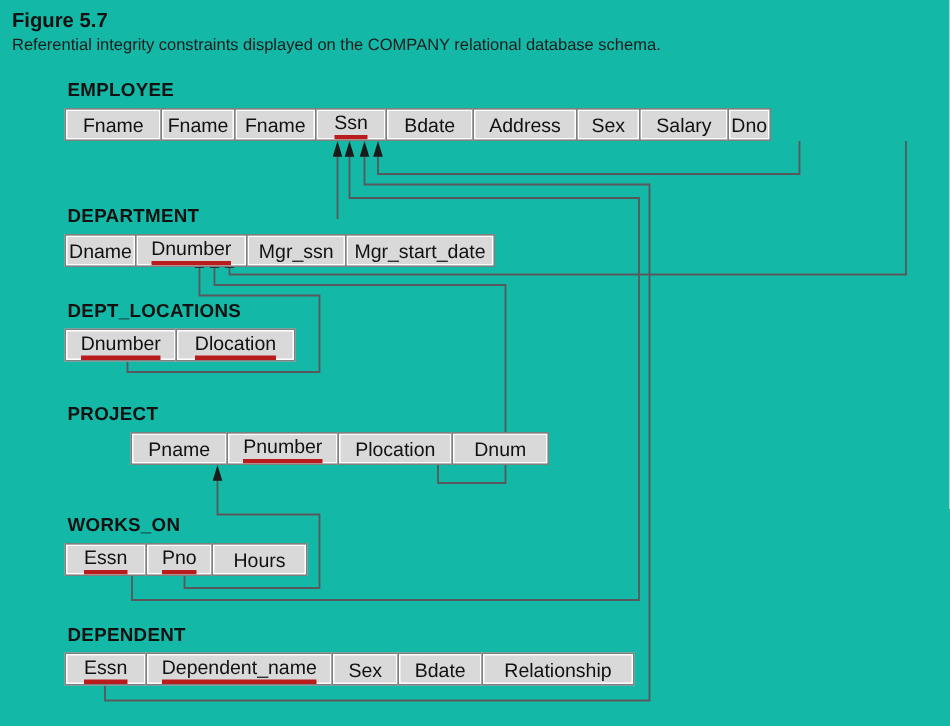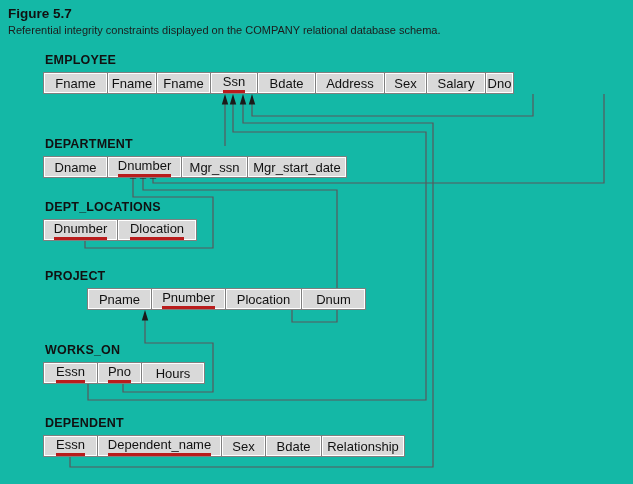--- a/index.html
+++ b/index.html
@@ -136,21 +136,21 @@
         </div>
       <div class="cell" style="width:29px">
           <span>Dno</span>
         </div>
     </div>
   </div>
 
   <div class="tbl" style="left:43px; top:146px;margin-top:10px;">
     <div class="tbl-label">DEPARTMENT</div>
     <div class="row">
-      <div class="cell" style="width:65px">
+      <div class="cell" style="width:48px">
           <span>Dname</span>
         </div>
       <div class="cell" style="width:75px">
           <span class="key">Dnumber</span>
         </div>
       <div class="cell" style="width:67px">
           <span>Mgr_ssn</span>
         </div>
       <div class="cell" style="width:100px">
           <span>Mgr_start_date</span>
@@ -211,19 +211,19 @@
         </div>
       <div class="cell" style="width:125px">
           <span class="key">Dependent_name</span>
         </div>
       <div class="cell" style="width:45px">
           <span>Sex</span>
         </div>
       <div class="cell" style="width:57px">
           <span>Bdate</span>
         </div>
-      <div class="cell" style="width:84px">
+      <div class="cell" style="width:102px">
           <span>Relationship</span>
         </div>
     </div>
   </div>
 
 </div>
 
 </body></html>

